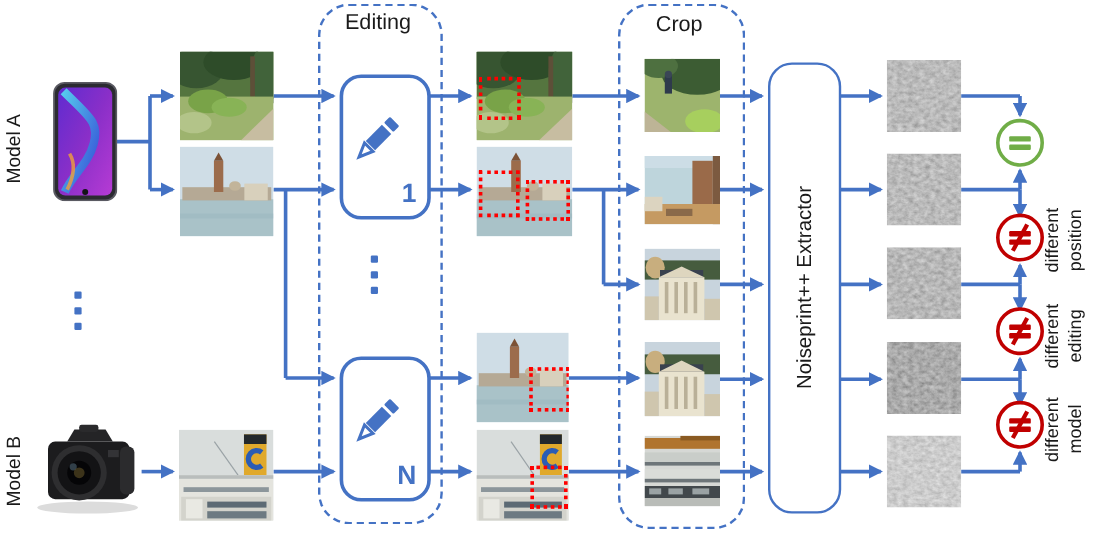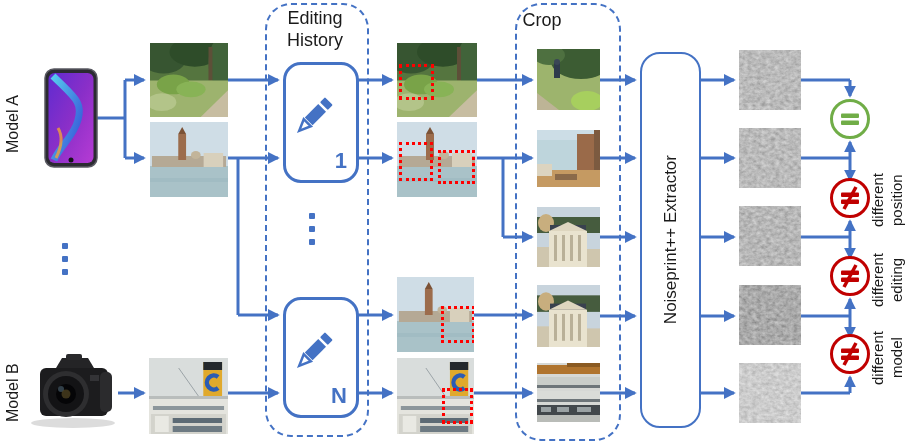--- a/index.html
+++ b/index.html
@@ -196,21 +196,20 @@
       <rect x="2" y="56" width="76" height="20" fill="#d3d3cc"></rect>
       <rect x="6" y="58" width="14" height="16" fill="#e9e9e3"></rect>
       <rect x="24" y="60" width="50" height="5" fill="#5c6a74"></rect>
       <rect x="24" y="68" width="50" height="6" fill="#6d7a82"></rect>
     </svg>
   </div>
 
   <div class="dashed-box" style="left:265px;top:3px;width:100px;height:430px;"></div>
   <div class="group-title" style="left:265px;top:8px;width:100px;">
     <div>Editing</div>
-    <div>History</div>
   </div>
 
   <div class="editbox" style="left:283px;top:62px;">
     <svg class="pencil" viewBox="0 0 46 46">
       <g transform="rotate(45 23 23)">
         <polygon points="23,44 18,32.5 28,32.5" fill="#ffffff" stroke="#4472C4" stroke-width="2.5"></polygon>
         <rect x="17.5" y="11.5" width="11" height="19" fill="#4472C4"></rect>
         <rect x="17.5" y="2" width="11" height="7" rx="1" fill="#4472C4"></rect>
       </g>
     </svg>
@@ -289,21 +288,21 @@
       <rect x="4" y="48" width="72" height="4" fill="#8c969b"></rect>
       <rect x="2" y="56" width="76" height="20" fill="#d3d3cc"></rect>
       <rect x="6" y="58" width="14" height="16" fill="#e9e9e3"></rect>
       <rect x="24" y="60" width="50" height="5" fill="#5c6a74"></rect>
       <rect x="24" y="68" width="50" height="6" fill="#6d7a82"></rect>
     </svg>
     <div class="editmark" style="left:45px;top:30px;width:25px;height:30px;"></div>
   </div>
 
   <div class="dashed-box" style="left:515px;top:3px;width:102px;height:434px;"></div>
-  <div class="group-title" style="left:491px;top:10px;width:102px;">Crop</div>
+  <div class="group-title" style="left:515px;top:10px;width:102px;">Crop</div>
 
   <div class="photo" style="left:537px;top:49px;width:63px;height:61px;">
     <svg viewBox="0 0 63 61" preserveAspectRatio="none">
       <rect width="63" height="61" fill="#9db46d"></rect>
       <ellipse cx="44" cy="12" rx="30" ry="18" fill="#3c5c33"></ellipse>
       <ellipse cx="12" cy="6" rx="16" ry="10" fill="#4e7040"></ellipse>
       <rect x="17" y="14" width="6" height="15" fill="#2e3a4c"></rect>
       <ellipse cx="20" cy="13" rx="3" ry="3" fill="#3a4656"></ellipse>
       <ellipse cx="50" cy="52" rx="16" ry="10" fill="#a7cf5e"></ellipse>
       <polygon points="0,61 0,44 22,61" fill="#bdb496"></polygon>

